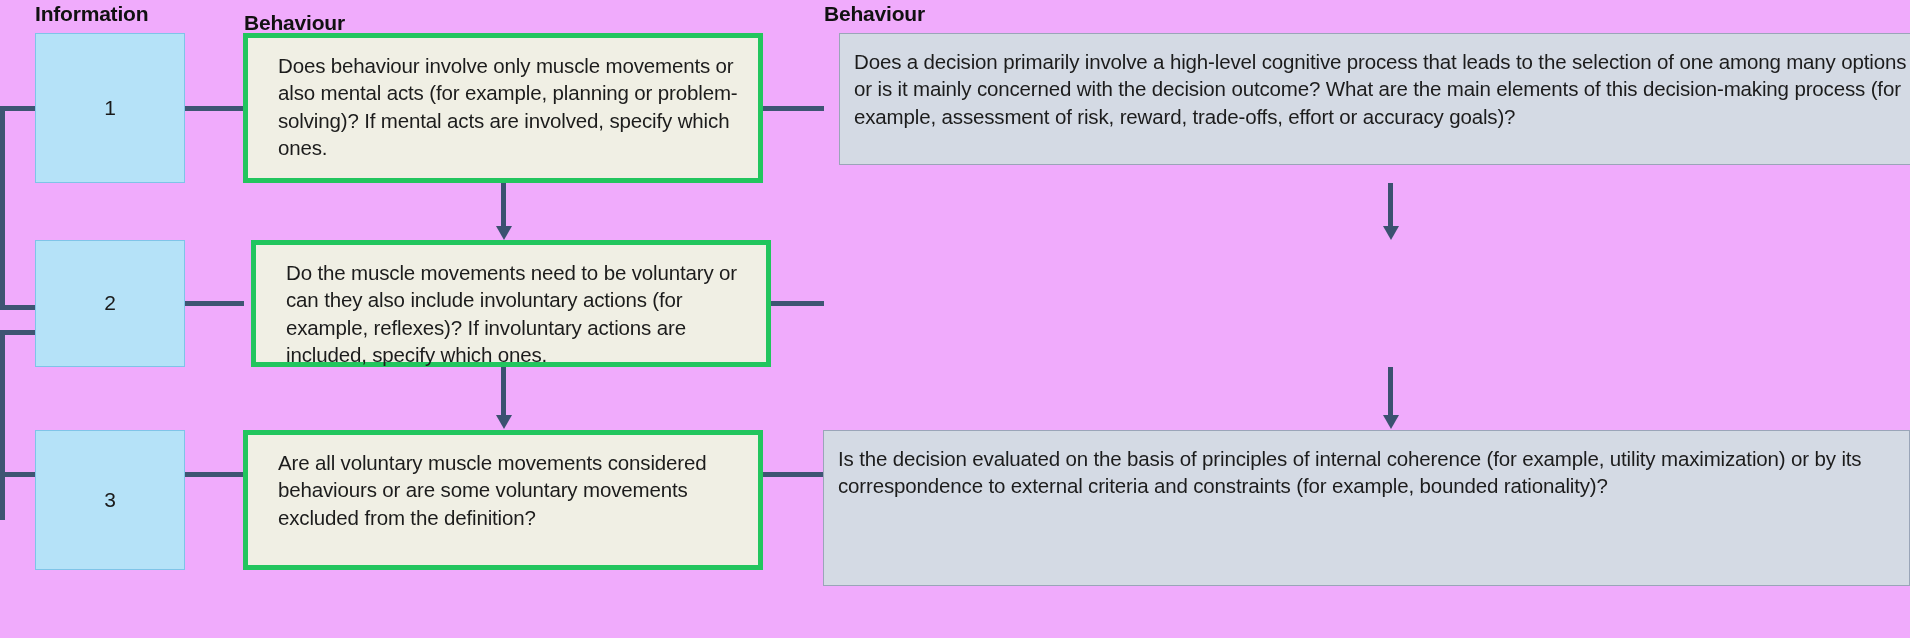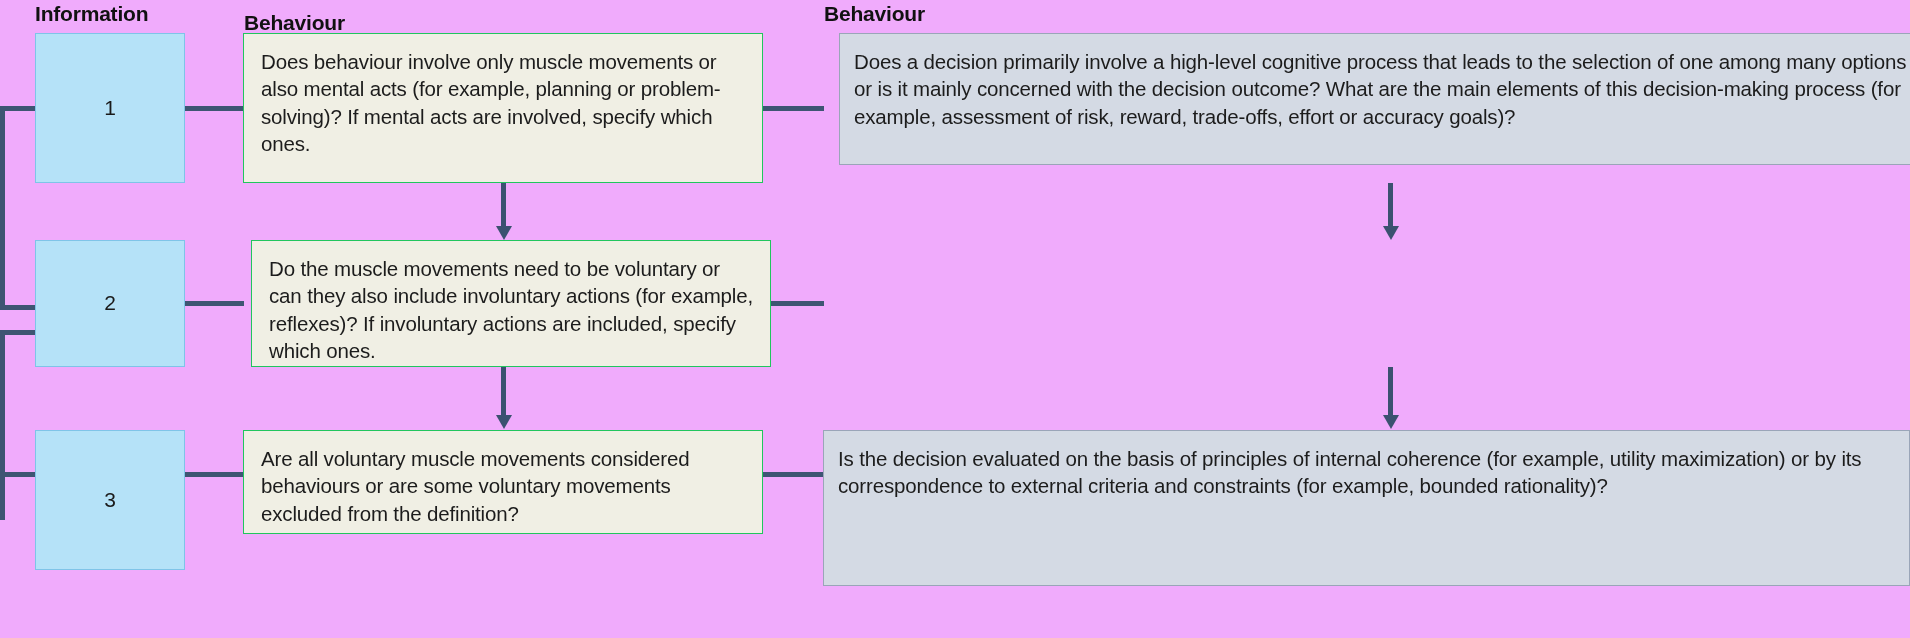--- a/index.html
+++ b/index.html
@@ -54,29 +54,29 @@
     left: 35px;
     width: 150px;
   }
   #info-box-1 { top: 33px;  height: 150px; }
   #info-box-2 { top: 240px; height: 127px; }
   #info-box-3 { top: 430px; height: 140px; }
 
   
   .beh-box {
     background: #f0efe4;
-    border: 1px solid #22c55e;
+    border: 5px solid #22c55e;
     left: 243px;
     width: 520px;
-    padding: 14px 14px 12px 17px;
+    padding: 14px 14px 12px 30px;
     color: #1c1c1c;
   }
   #beh-box-1 { top: 33px;  height: 150px; }
   #beh-box-2 { top: 240px; height: 127px; margin-left: 8px; }
-  #beh-box-3 { top: 430px; height: 104px; }
+  #beh-box-3 { top: 430px; height: 140px; }
 
   
   .dec-box {
     background: #d4dae4;
     border: 1px solid #9aa5b8;
     left: 823px;
     width: 1087px;
     padding: 14px 14px 12px 14px;
     color: #1c1c1c;
   }

